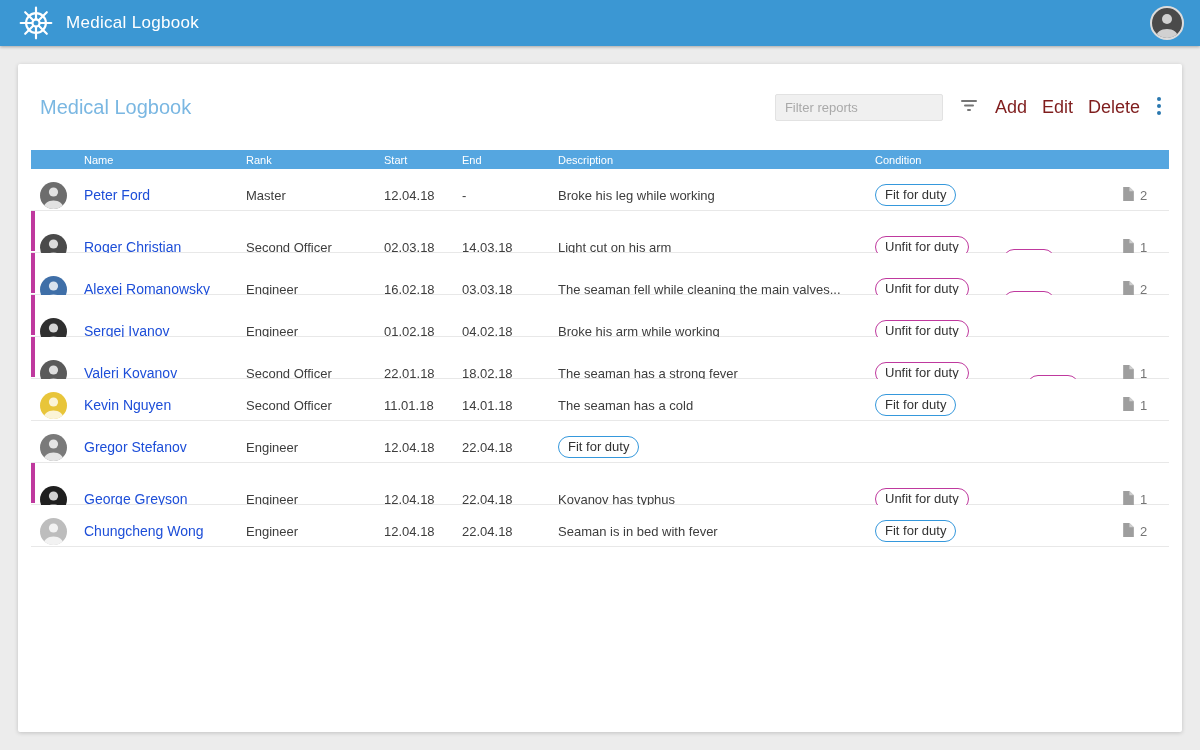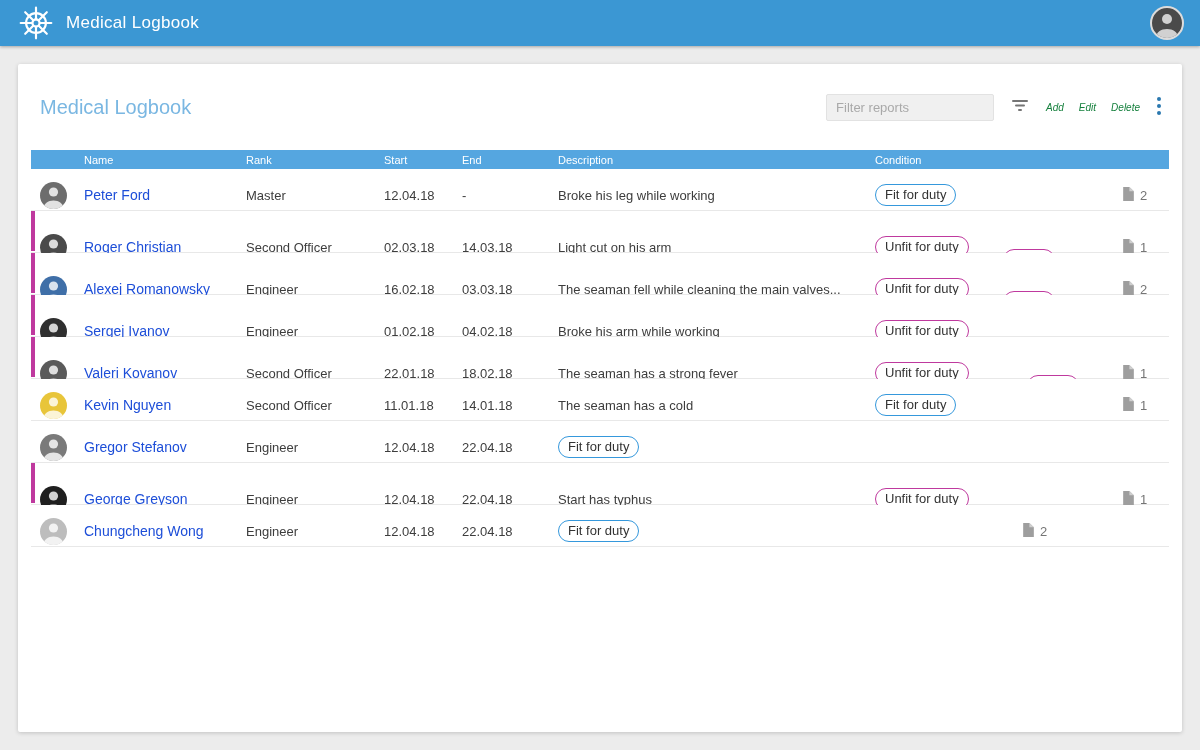--- a/index.html
+++ b/index.html
@@ -14,21 +14,21 @@
   .topbar-avatar svg { display:block; }
 
   
   .panel { position:absolute; left:18px; top:64px; width:1164px; height:668px; background:#fff; border-radius:2px; box-shadow:0 1px 4px rgba(0,0,0,.18); }
   .panel-header { height:86px; display:flex; align-items:center; padding:0 19px 0 22px; }
   .panel-title { font-size:20px; font-weight:400; color:#7ab7e2; }
   .controls { margin-left:auto; display:flex; align-items:center; gap:15px;justify-content:space-between; }
   .filter-input { width:168px; height:27px; background:#f0f0f0; border:1px solid #e2e2e2; border-radius:2px; padding:0 9px; font-size:13px; color:#333; font-family:"Liberation Sans",sans-serif; outline:none; }
   .filter-input::placeholder { color:#a9a9a9; }
   .icon-btn { background:none; border:none; cursor:pointer; display:flex; align-items:center; padding:2px; }
-  .action-link { color:#15803d; font-size:10px; text-decoration:none; cursor:pointer;font-style:italic; }
+  .action-link { color:#7f1d1d; font-size:18px; text-decoration:none; cursor:pointer; }
 
   
   .table { padding:0 13px; }
   .grid { display:grid; grid-template-columns:53px 162px 138px 78px 96px 317px 135px 100px 59px; align-items:center; }
   .thead { background:#55a6e0; height:19px; color:#fff; font-size:11px; }
   .col-name{grid-column:2} .col-rank{grid-column:3} .col-start{grid-column:4}
   .col-end{grid-column:5} .col-desc{grid-column:6} .col-cond{grid-column:7}
 
   .row { height:42px; border-bottom:1px solid #e8e8e8; position:relative; cursor:pointer; background:#fff; }
   .row.flagged::before { content:""; position:absolute; left:0; top:0; bottom:1px; width:4px; background:#bf399e; }
@@ -363,21 +363,21 @@
         <svg viewBox="0 0 27 27" width="27" height="27">
           <circle cx="13.5" cy="10" r="4.6" fill="rgba(255,255,255,.8)"></circle>
           <path d="M3.5 27c0-5.5 4.5-8.5 10-8.5s10 3 10 8.5z" fill="rgba(255,255,255,.8)"></path>
         </svg>
       </span>
     </div>
     <div><a class="name-link">George Greyson</a></div>
     <div class="txt">Engineer</div>
     <div class="txt">12.04.18</div>
     <div class="txt">22.04.18</div>
-    <div class="txt desc">Start has typhus</div>
+    <div class="txt desc">Kovanov has typhus</div>
     <div><span class="pill unfit">Unfit for duty</span></div>
     <div class="extras">
 
       <span class="extras" style="padding:0">
               <span class="sq plus">
     <svg viewBox="0 0 16 16" width="13" height="13">
       <path fill="#fff" d="M6.1 2.4h3.8v3.7h3.7v3.8H9.9v3.7H6.1V9.9H2.4V6.1h3.7z"></path>
     </svg>
   </span>
             </span>
@@ -398,20 +398,21 @@
         <svg viewBox="0 0 27 27" width="27" height="27">
           <circle cx="13.5" cy="10" r="4.6" fill="rgba(255,255,255,.8)"></circle>
           <path d="M3.5 27c0-5.5 4.5-8.5 10-8.5s10 3 10 8.5z" fill="rgba(255,255,255,.8)"></path>
         </svg>
       </span>
     </div>
     <div><a class="name-link">Chungcheng Wong</a></div>
     <div class="txt">Engineer</div>
     <div class="txt">12.04.18</div>
     <div class="txt">22.04.18</div>
+    <div class="txt desc">Seaman is in bed with fever</div>
     <div><span class="pill fit">Fit for duty</span></div>
     <div class="extras">
 
       <span class="extras" style="padding:0"></span>
     </div>
     <div class="docs">
       <span>
         <svg viewBox="0 0 14 18" width="13" height="16">
           <path d="M1 1h7l5 5v11H1z" fill="#9e9e9e"></path>
           <path d="M8 1l5 5H8z" fill="#cfcfcf"></path>

